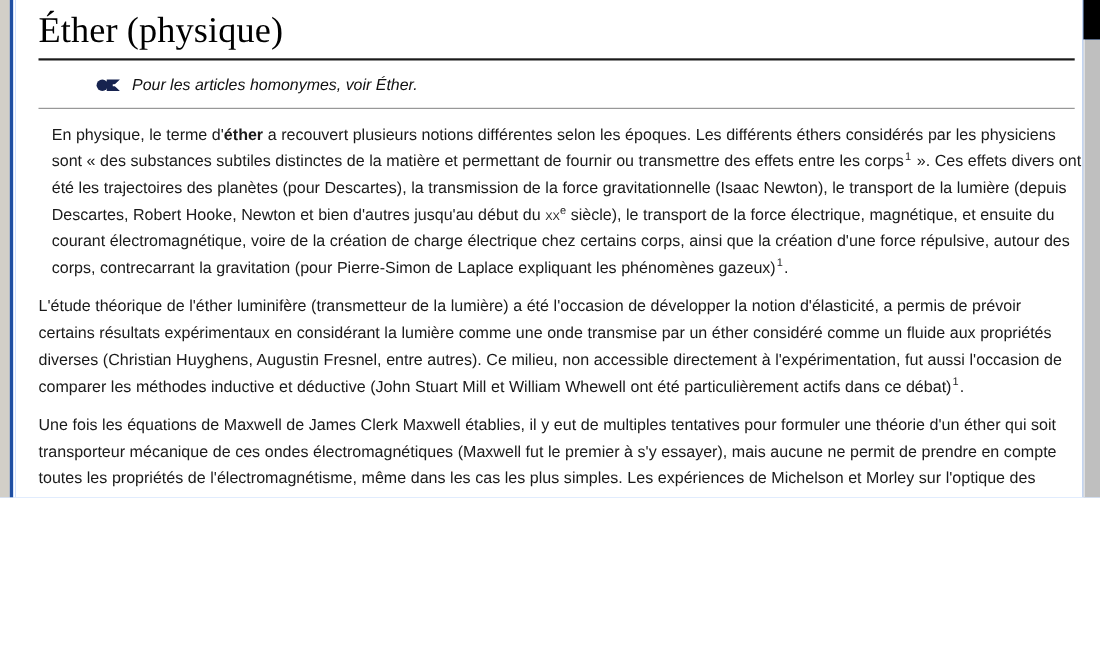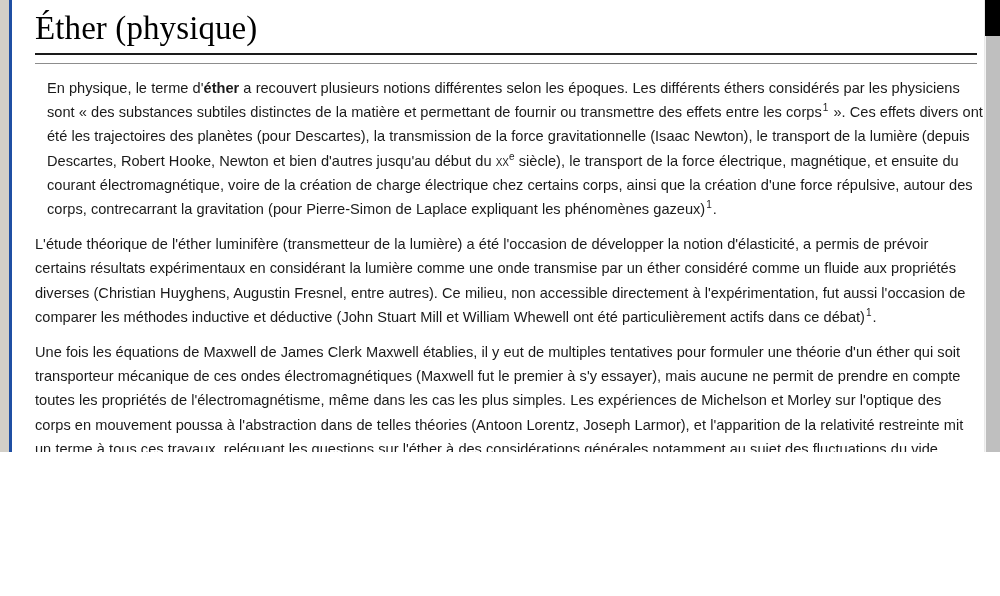--- a/index.html
+++ b/index.html
@@ -216,20 +216,28 @@
 
   <div class="left-gutter"></div>
   <div class="left-rule"></div>
   <div class="left-inner-edge"></div>
 
   <div class="article">
 
     <h1 class="page-title">Éther (physique)</h1>
     <div class="title-rule"></div>
 
+    <div class="hatnote">
+      <svg class="rellink-icon" viewBox="0 0 24 15">
+        <circle cx="6" cy="7.5" r="5.2" fill="#17234f"></circle>
+        <path d="M10 2.2 L10 12.8 L22 12.8 L16.5 7.5 L22 2.2 Z" fill="#17234f"></path>
+        <rect x="15.5" y="6.6" width="7.5" height="1.8" fill="#ffffff"></rect>
+      </svg>
+      <span class="hatnote-text">Pour les articles homonymes, voir Éther.</span>
+    </div>
     <div class="hatnote-rule"></div>
 
     <p class="body-par first">En physique, le terme d'<b class="term">éther</b> a recouvert plusieurs notions différentes selon les époques. Les différents éthers considérés par les physiciens sont « des substances subtiles distinctes de la matière et permettant de fournir ou transmettre des effets entre les corps<sup class="ref">1</sup> ». Ces effets divers ont été les trajectoires des planètes (pour Descartes), la transmission de la force gravitationnelle (Isaac Newton), le transport de la lumière (depuis Descartes, Robert Hooke, Newton et bien d'autres jusqu'au début du <span class="smallcaps">xx</span><span class="ord">e</span> siècle), le transport de la force électrique, magnétique, et ensuite du courant électromagnétique, voire de la création de charge électrique chez certains corps, ainsi que la création d'une force répulsive, autour des corps, contrecarrant la gravitation (pour Pierre-Simon de Laplace expliquant les phénomènes gazeux)<sup class="ref">1</sup>.</p>
     <p class="body-par">L'étude théorique de l'éther luminifère (transmetteur de la lumière) a été l'occasion de développer la notion d'élasticité, a permis de prévoir certains résultats expérimentaux en considérant la lumière comme une onde transmise par un éther considéré comme un fluide aux propriétés diverses (Christian Huyghens, Augustin Fresnel, entre autres). Ce milieu, non accessible directement à l'expérimentation, fut aussi l'occasion de comparer les méthodes inductive et déductive (John Stuart Mill et William Whewell ont été particulièrement actifs dans ce débat)<sup class="ref">1</sup>.</p>
     <p class="body-par">Une fois les équations de Maxwell de James Clerk Maxwell établies, il y eut de multiples tentatives pour formuler une théorie d'un éther qui soit transporteur mécanique de ces ondes électromagnétiques (Maxwell fut le premier à s'y essayer), mais aucune ne permit de prendre en compte toutes les propriétés de l'électromagnétisme, même dans les cas les plus simples. Les expériences de Michelson et Morley sur l'optique des corps en mouvement poussa à l'abstraction dans de telles théories (Antoon Lorentz, Joseph Larmor), et l'apparition de la relativité restreinte mit un terme à tous ces travaux, reléguant les questions sur l'éther à des considérations générales notamment au sujet des fluctuations du vide quantique<sup class="ref">1</sup>.</p>
 
   </div>
 
   <div class="bottom-clip">
     <div class="clip-box"></div>

